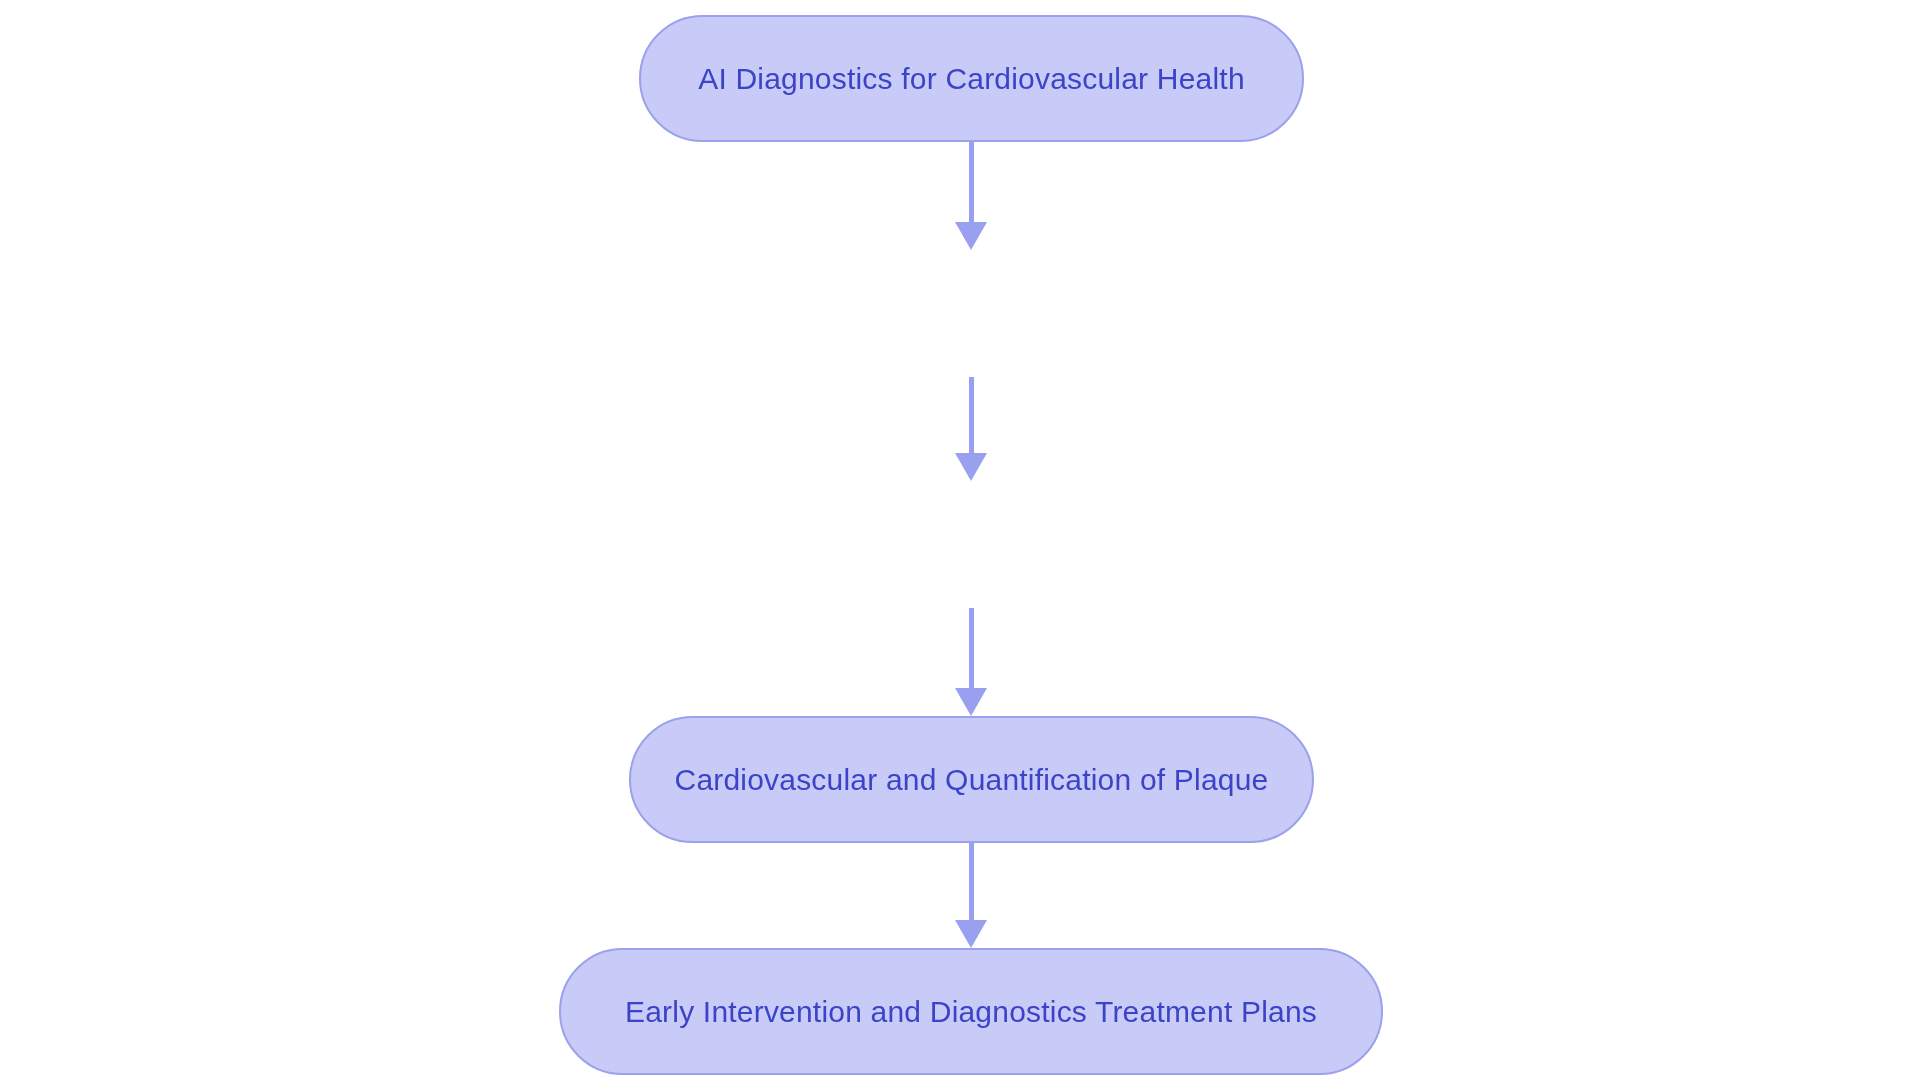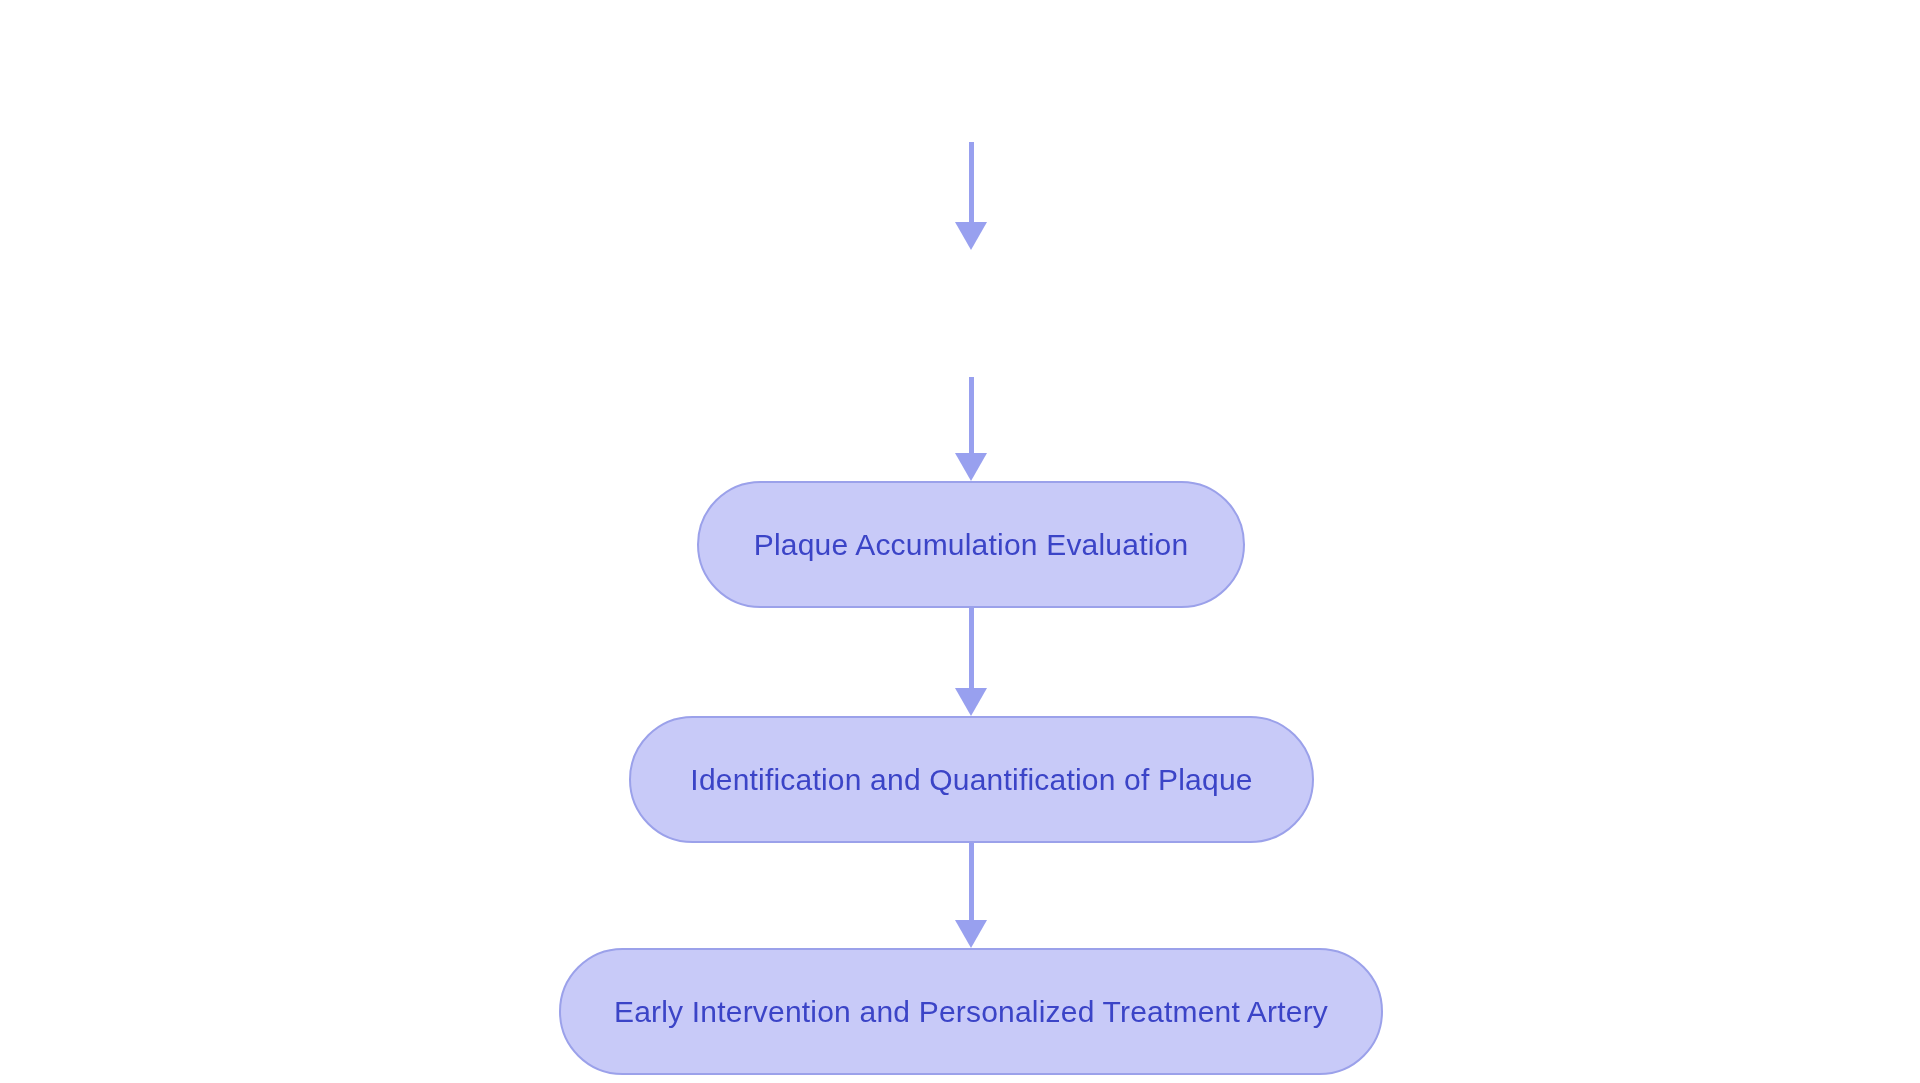--- a/index.html
+++ b/index.html
@@ -69,47 +69,47 @@
     border-left: 16px solid transparent;
     border-right: 16px solid transparent;
     border-top: 28px solid var(--arrow);
   }
 </style>
 </head>
 <body>
 
 <div class="canvas">
 
+  <div class="flow-node node-1">
+    <span class="node-label">AI Diagnostics for Cardiovascular Health</span>
+  </div>
 
   <div class="flow-arrow arrow-1">
     <div class="arrow-shaft"></div>
     <div class="arrow-head"></div>
   </div>
 
 
   <div class="flow-arrow arrow-2">
     <div class="arrow-shaft"></div>
     <div class="arrow-head"></div>
   </div>
 
-  <div class="flow-node node-3">
-    <span class="node-label">Plaque Accumulation Evaluation</span>
-  </div>
 
   <div class="flow-arrow arrow-3">
     <div class="arrow-shaft"></div>
     <div class="arrow-head"></div>
   </div>
 
   <div class="flow-node node-4">
-    <span class="node-label">Identification and Quantification of Plaque</span>
+    <span class="node-label">Cardiovascular and Quantification of Plaque</span>
   </div>
 
   <div class="flow-arrow arrow-4">
     <div class="arrow-shaft"></div>
     <div class="arrow-head"></div>
   </div>
 
   <div class="flow-node node-5">
-    <span class="node-label">Early Intervention and Personalized Treatment Artery</span>
+    <span class="node-label">Early Intervention and Diagnostics Treatment Plans</span>
   </div>
 
 </div>
 
 </body></html>

